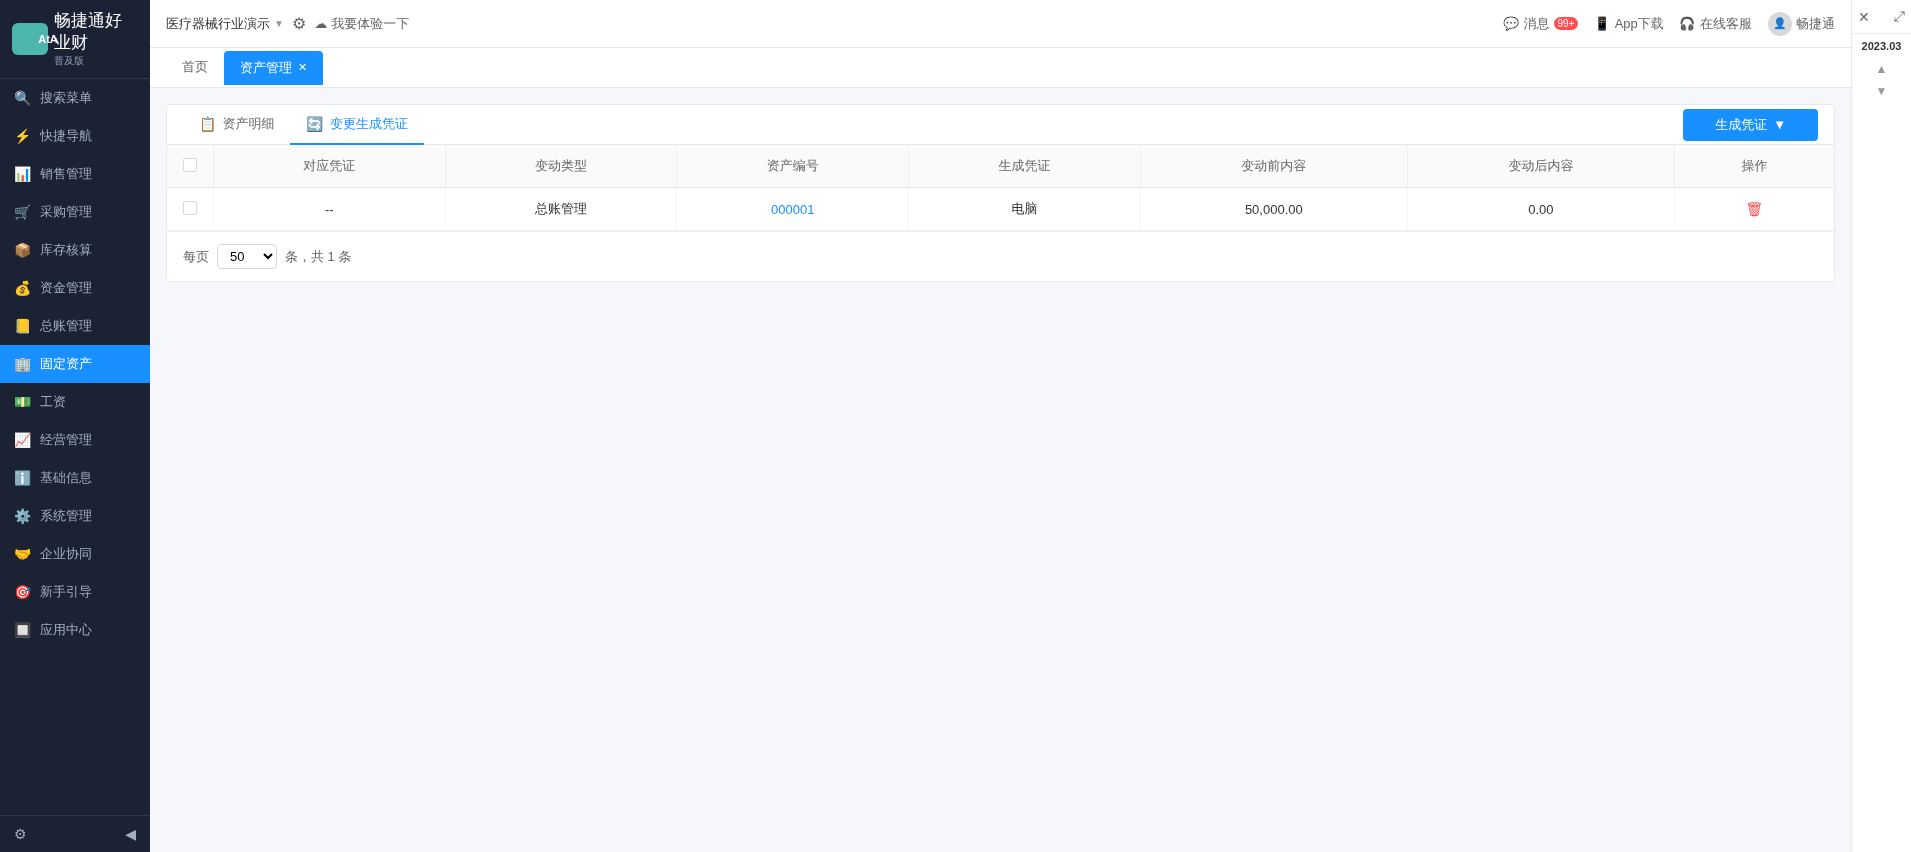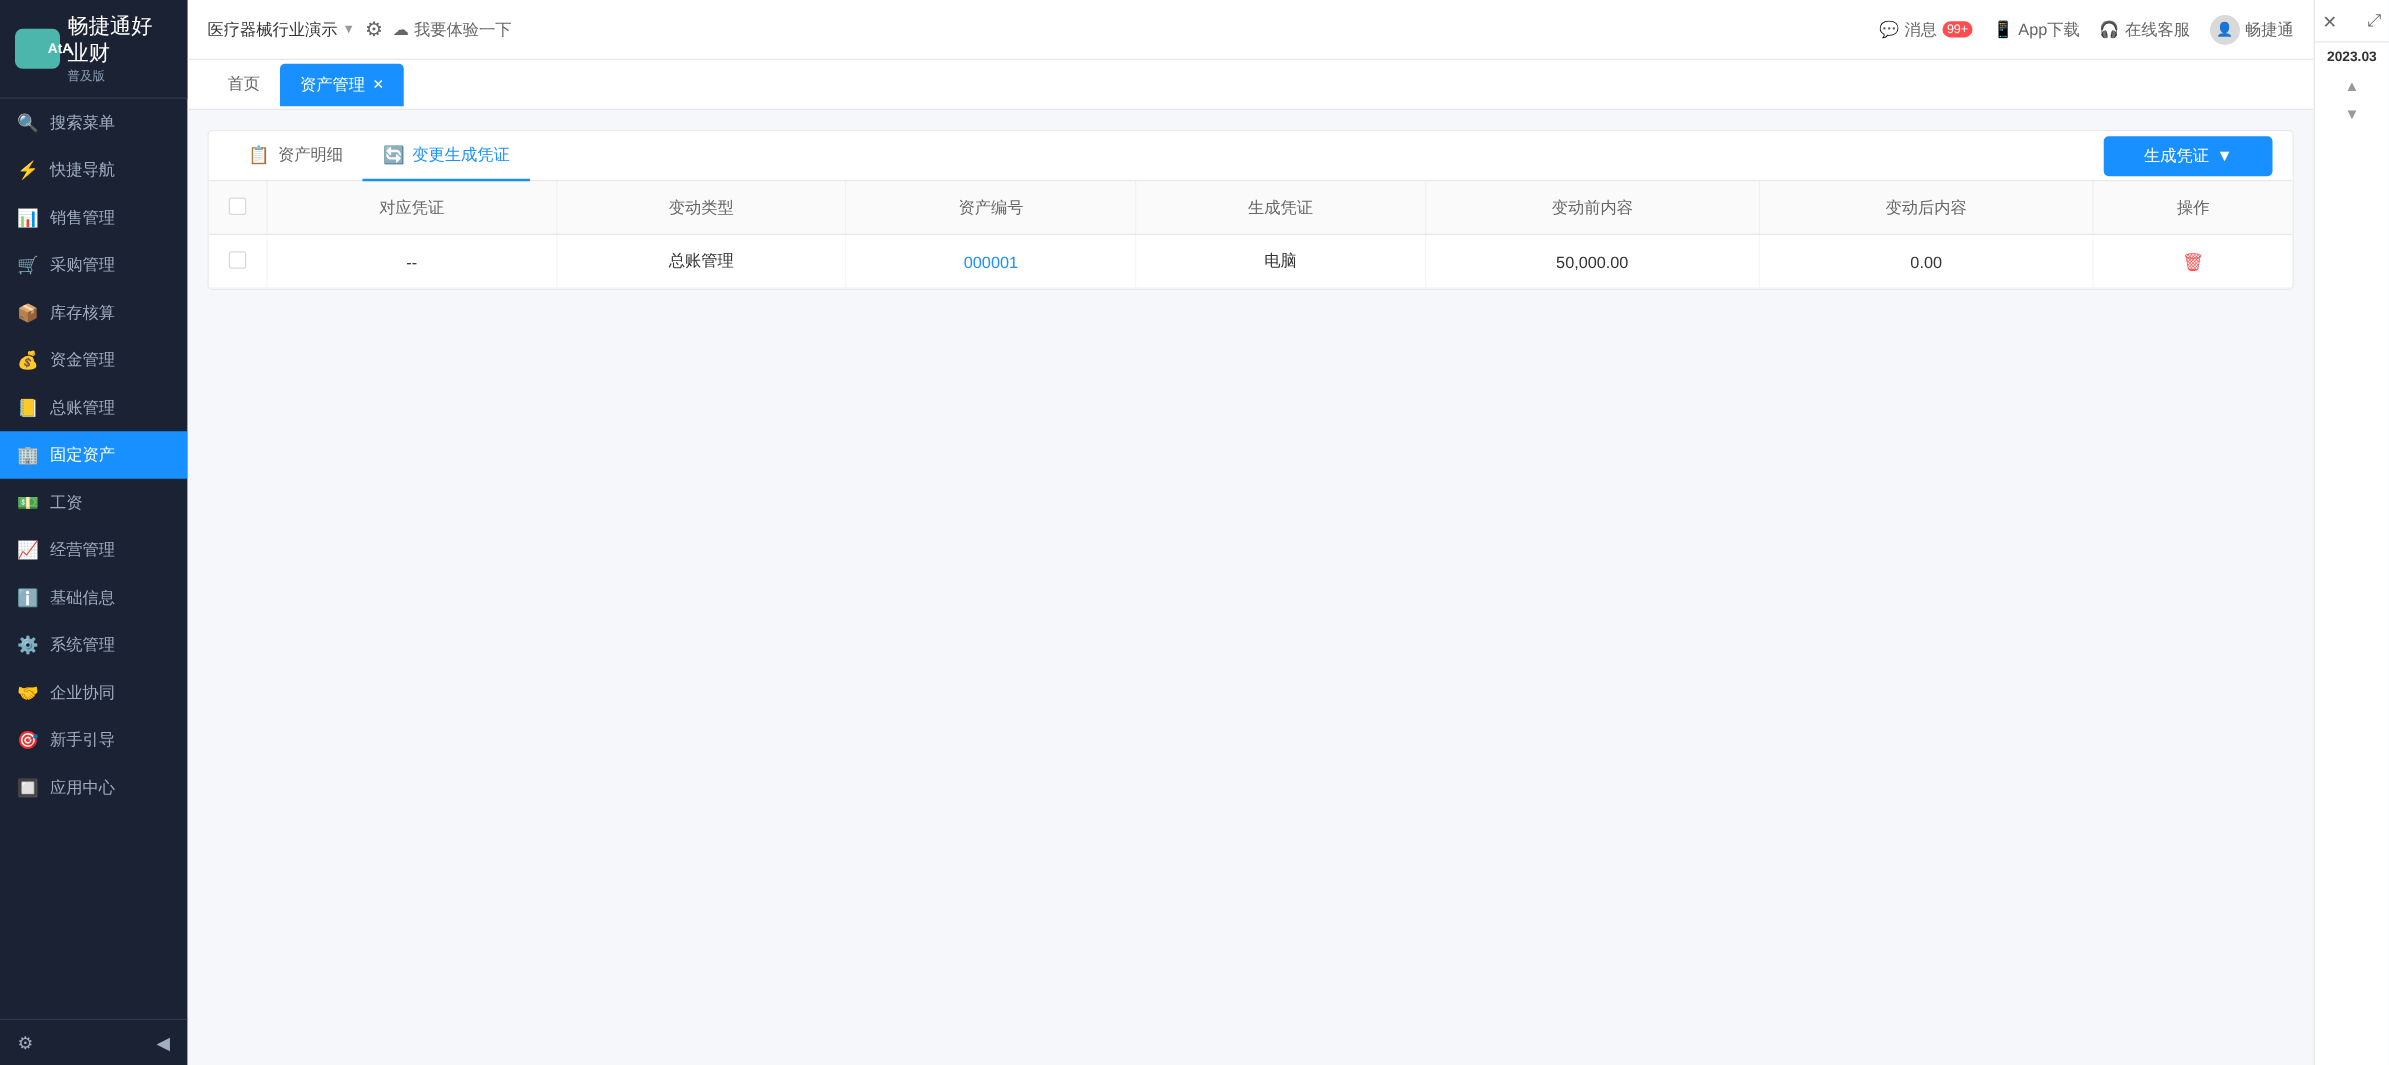--- a/index.html
+++ b/index.html
@@ -452,20 +452,27 @@
     <td><span class="asset-code">000001</span></td>
     <td>电脑</td>
     <td>50,000.00</td>
     <td>0.00</td>
     <td><span class="delete-icon">🗑</span></td>
   </tr>
             </tbody>
         </table>
       </div>
 
+      <div class="table-footer">
+        <span>每页</span>
+        <select class="per-page-select" id="per-page-select">
+          
+        <option value="10">10</option><option value="20">20</option><option value="50" selected="">50</option><option value="100">100</option></select>
+        <span>条，共 1 条</span>
+      </div>
     </div>
   </div>
 </div>
 
 <div class="right-panel">
   <div class="right-panel-header">
     <span class="right-panel-close">✕</span>
     <span class="right-panel-expand">⤢</span>
   </div>
   <div class="year-label">2023.03</div>

